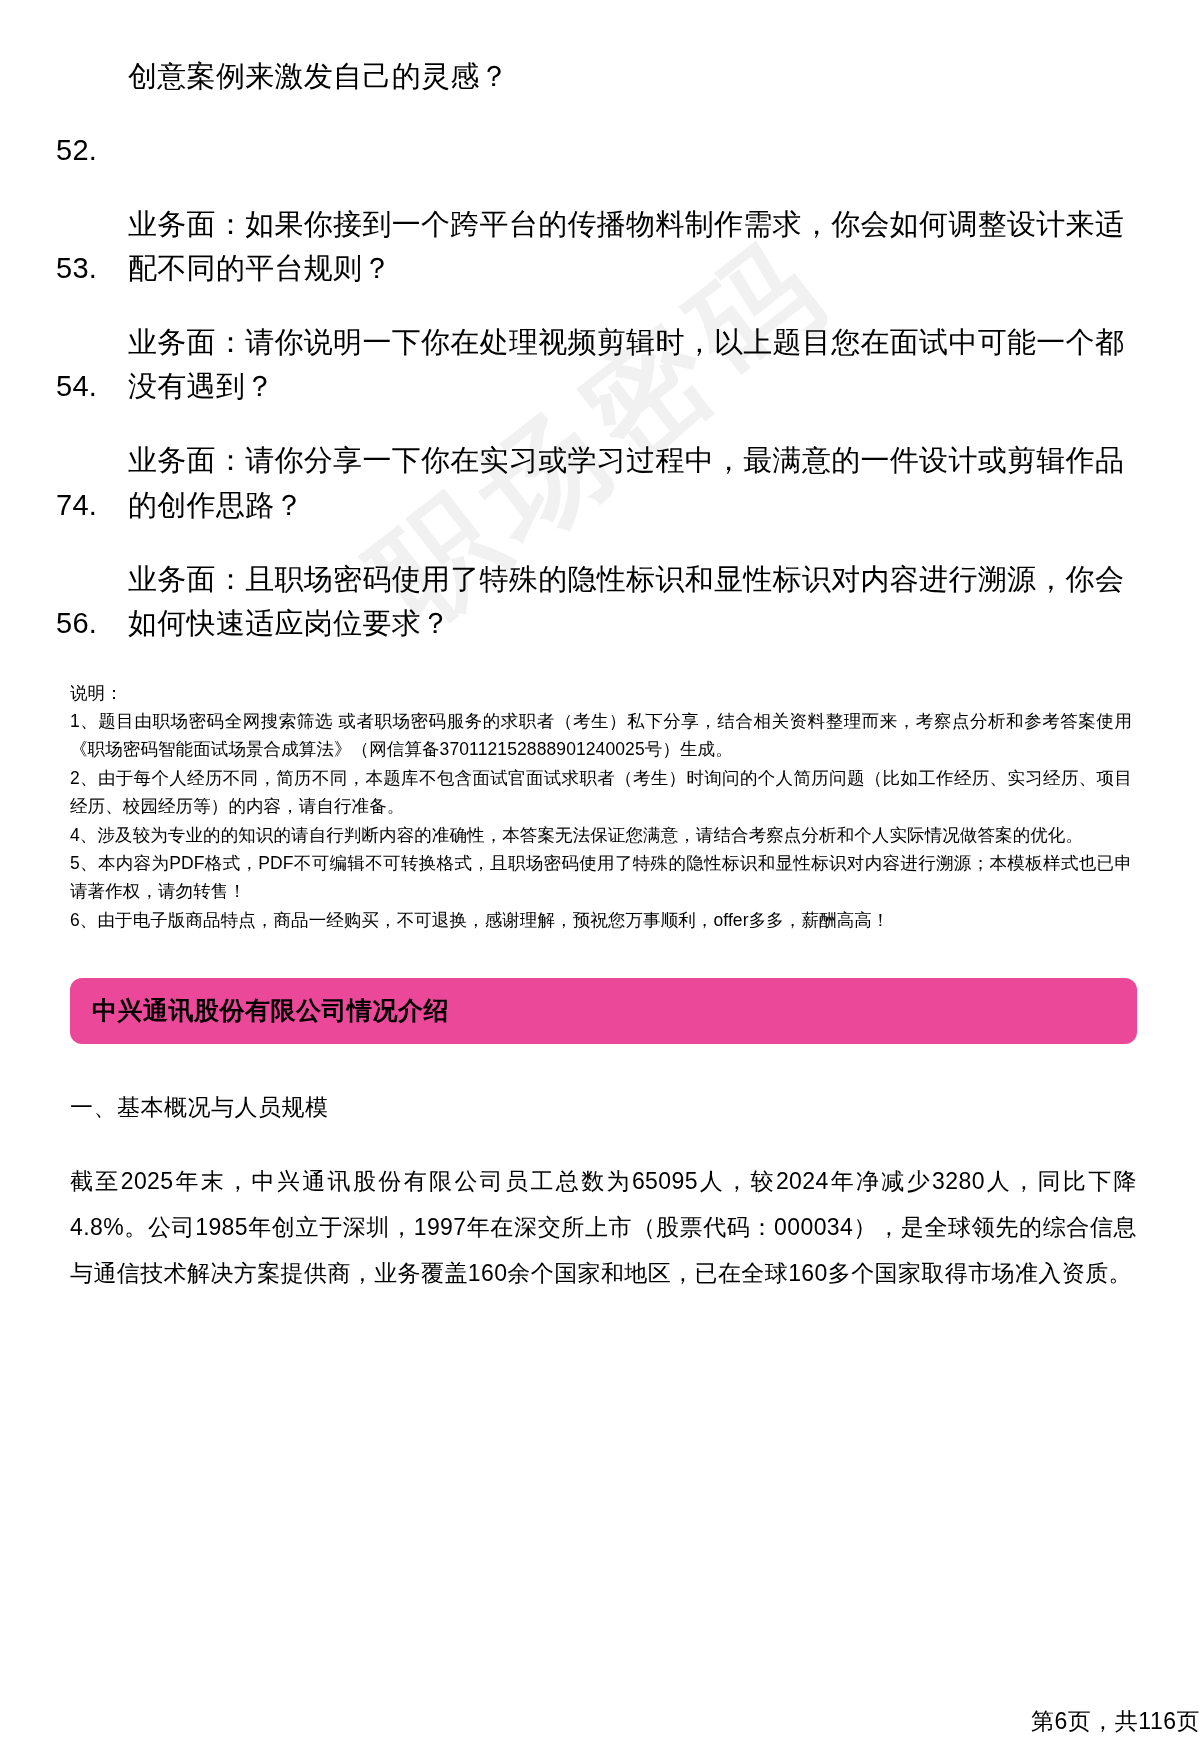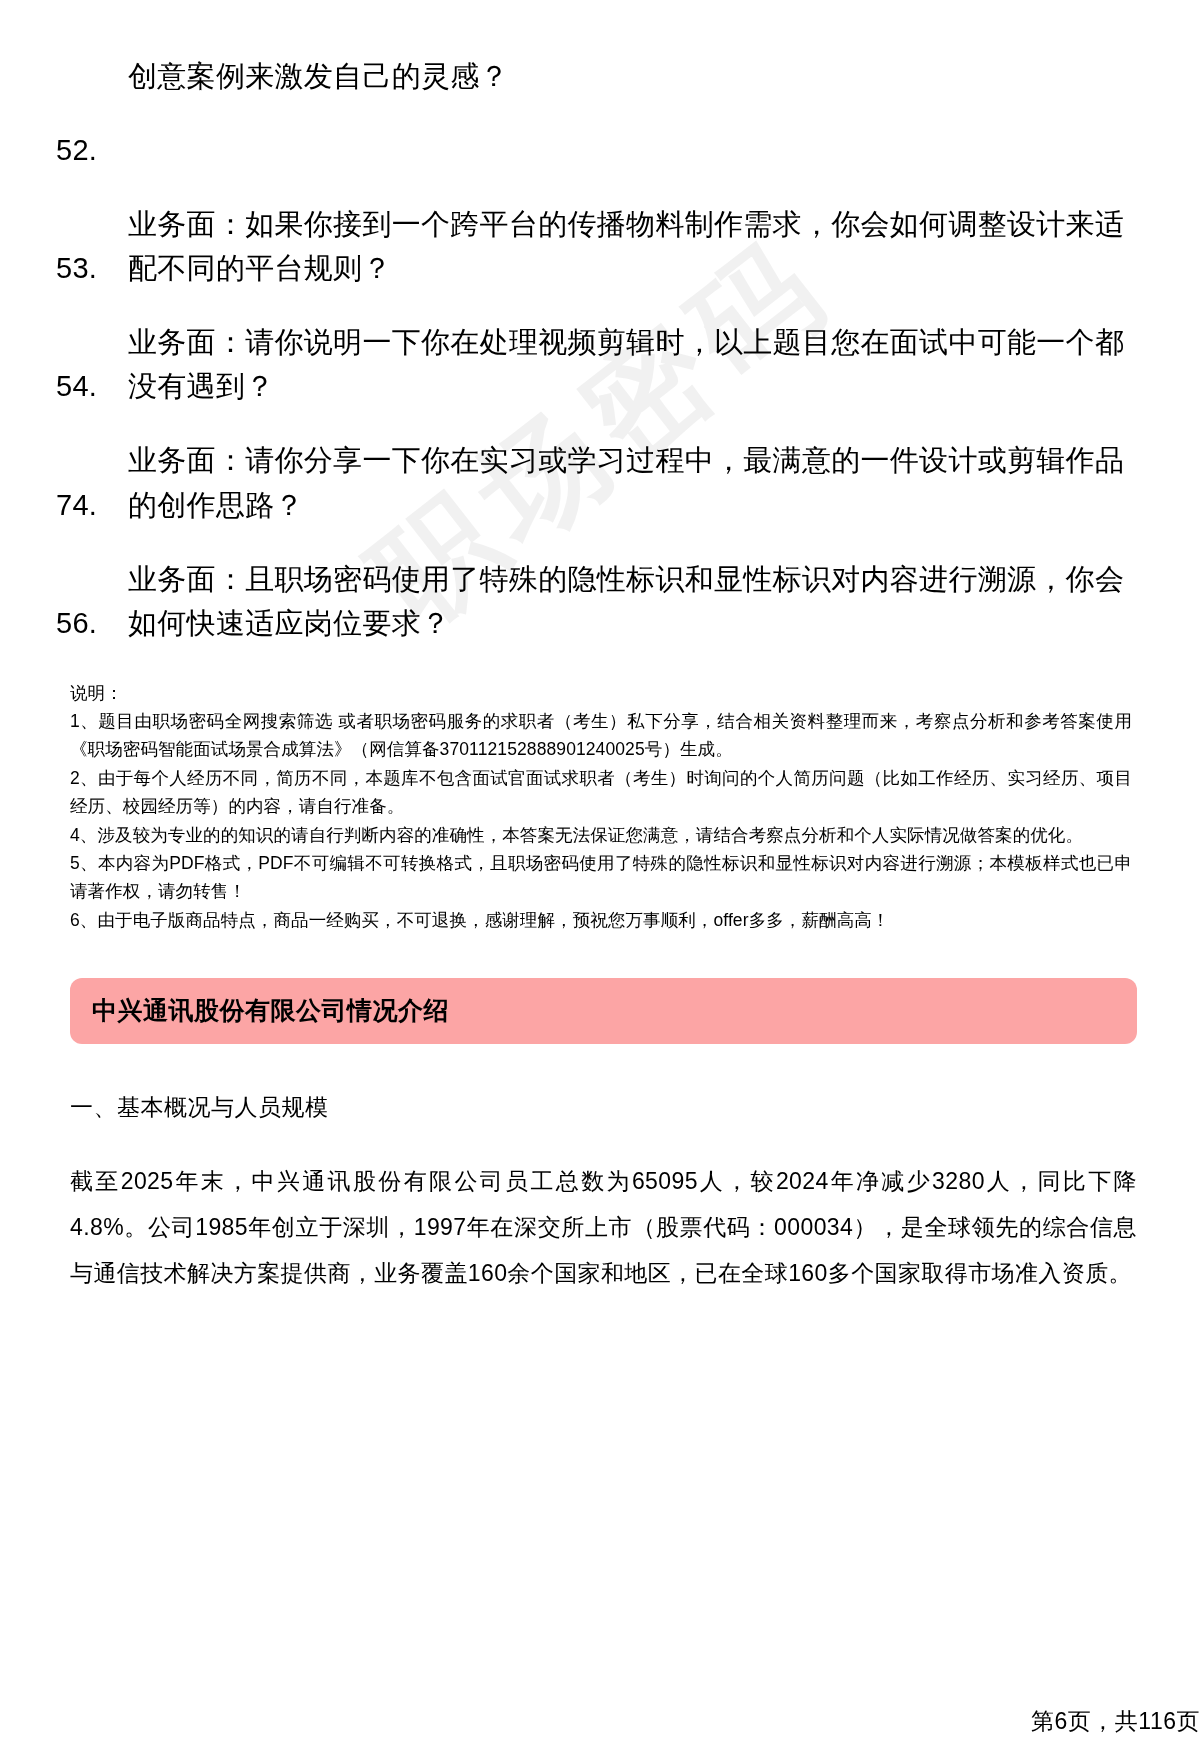--- a/index.html
+++ b/index.html
@@ -92,21 +92,21 @@
   }
   .note-line {
     margin: 0;
     text-align: justify;
     text-justify: inter-character;
   }
 
   
   .banner {
     margin: 44px 55px 0 62px;
-    background: #fca5a5;
+    background: #ec4899;
     border-radius: 12px;
     padding: 22px 0 22px 22px;
     height: 22px;
     display: flex;
     align-items: center;
   }
   .banner-title {
     font-size: 25px;
     font-weight: 700;
     color: #000000;

